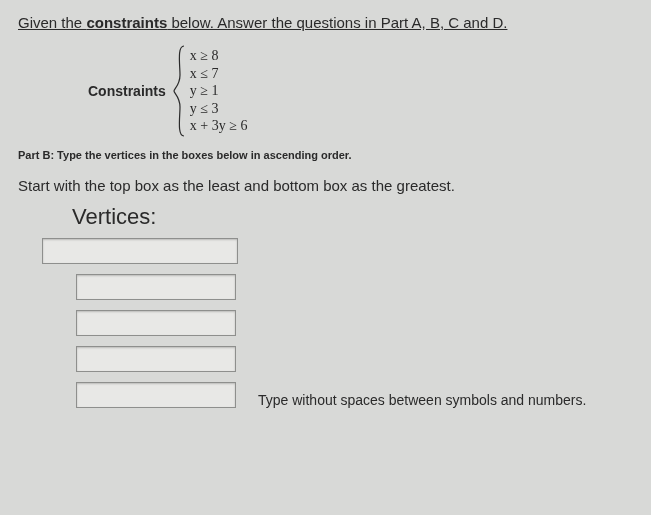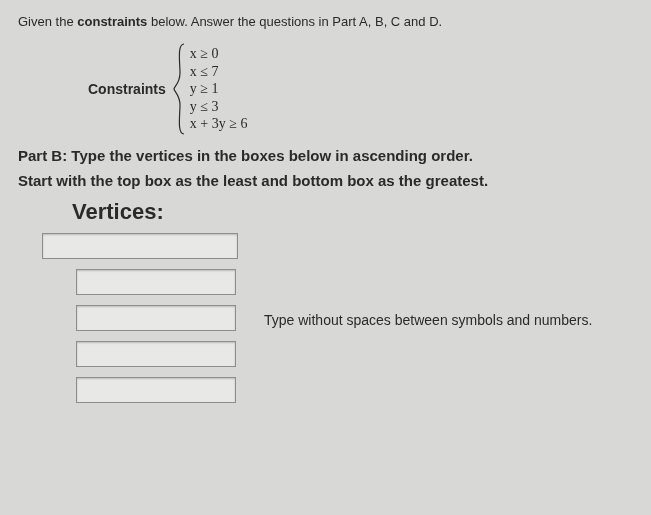--- a/index.html
+++ b/index.html
@@ -15,23 +15,24 @@
   .page {
     padding: 14px 18px 18px 18px;
     box-sizing: border-box;
   }
   .title {
     font-size: 16px;
     margin-bottom: 18px;
     color: #2a2a2a;
   }
   .prompt {
-    font-size: 13px;
+    font-size: 15px;
     margin-bottom: 14px;
     color: #2a2a2a;
+    text-decoration: underline;
   }
   .bold { font-weight: 700; }
   .constraints-block {
     display: flex;
     align-items: center;
     justify-content: flex-start;
     margin-left: 70px;
     margin-bottom: 12px;
   }
   .constraints-label {
@@ -52,42 +53,42 @@
     font-family: "Times New Roman", serif;
     font-size: 14px;
     line-height: 1.25;
     color: #2a2a2a;
     font-style: italic;
     padding-left: 4px;
   }
   .eqs .row { white-space: nowrap; }
   .eqs .sym { font-style: normal; }
   .partB {
-    font-size: 15px;
+    font-size: 11px;
     font-weight: 700;
     color: #2a2a2a;
-    margin-bottom: 8px;
+    margin-bottom: 16px;
   }
   .partB2 {
     font-size: 15px;
-    font-weight: 700;
+    font-weight: 400;
     color: #2a2a2a;
     margin-bottom: 10px;
   }
   .vert-heading {
     font-size: 22px;
-    font-weight: 700;
+    font-weight: 400;
     color: #2a2a2a;
     margin-left: 54px;
     margin-bottom: 8px;
   }
   .answer-row {
     display: flex;
-    align-items: center;
-    gap: 26px;
+    align-items: flex-end;
+    gap: 20px;
   }
   .boxes {
     display: flex;
     flex-direction: column;
     gap: 10px;
     margin-left: 24px;
   }
   .boxes input[type="text"] {
     height: 26px;
     background: #e8e8e6;
@@ -116,21 +117,21 @@
   <div class="prompt">
     <span>Given the </span><span class="bold">constraints</span><span> below. Answer the questions in Part A, B, C and D.</span>
   </div>
 
   <div class="constraints-block">
     <span class="constraints-label">Constraints</span>
     <svg class="brace-svg brace" viewBox="0 0 14 92" preserveAspectRatio="none">
       <path d="M12 1 C5 1 8 20 8 30 C8 40 2 44 2 46 C2 48 8 52 8 62 C8 72 5 91 12 91" fill="none" stroke="#2a2a2a" stroke-width="1.2"></path>
     </svg>
     <div class="eqs">
-      <div class="row"><span class="sym">x ≥ 0</span></div>
+      <div class="row"><span class="sym">x ≥ 8</span></div>
       <div class="row"><span class="sym">x ≤ 7</span></div>
       <div class="row"><span class="sym">y ≥ 1</span></div>
       <div class="row"><span class="sym">y ≤ 3</span></div>
       <div class="row"><span class="sym">x + 3y ≥ 6</span></div>
     </div>
   </div>
 
   <div class="partB">Part B: Type the vertices in the boxes below in ascending order.</div>
   <div class="partB2">Start with the top box as the least and bottom box as the greatest.</div>
 

